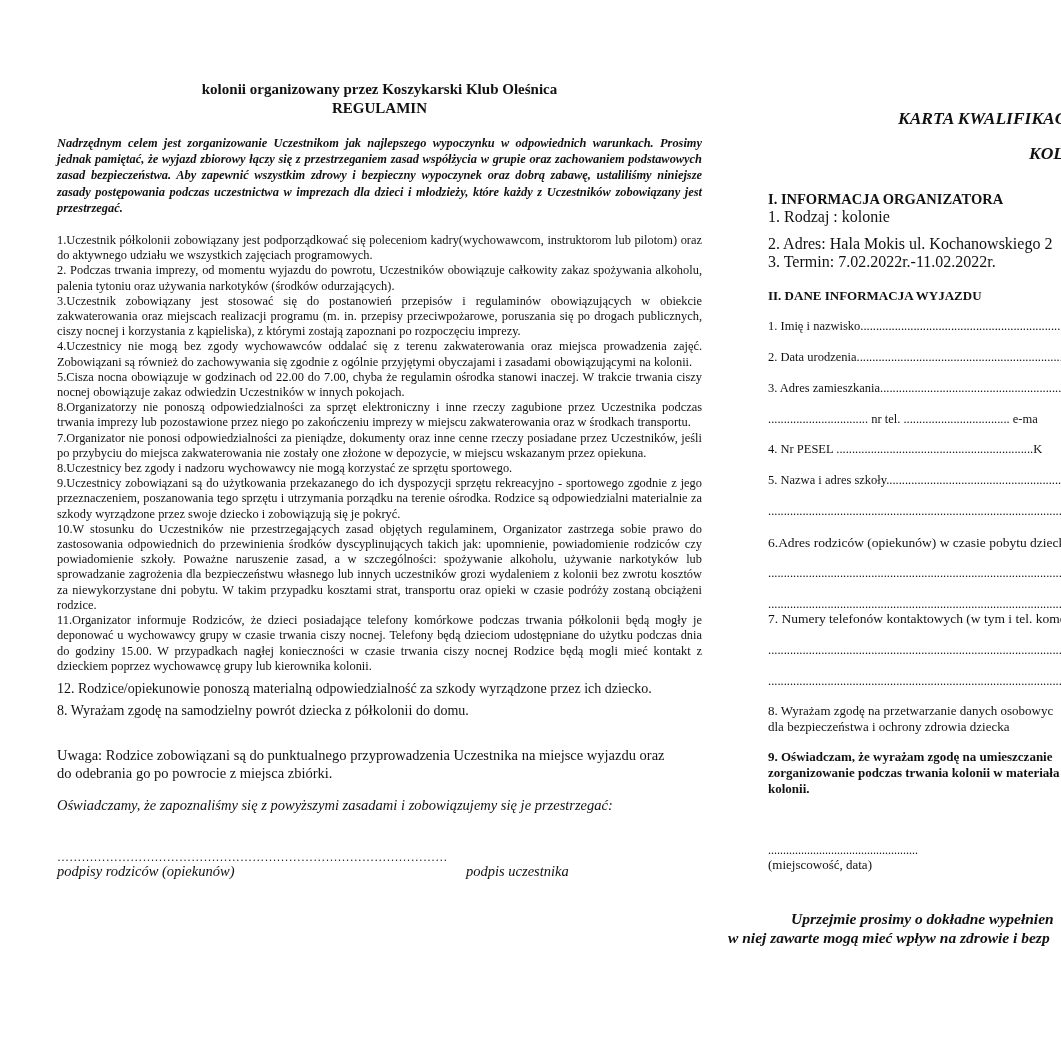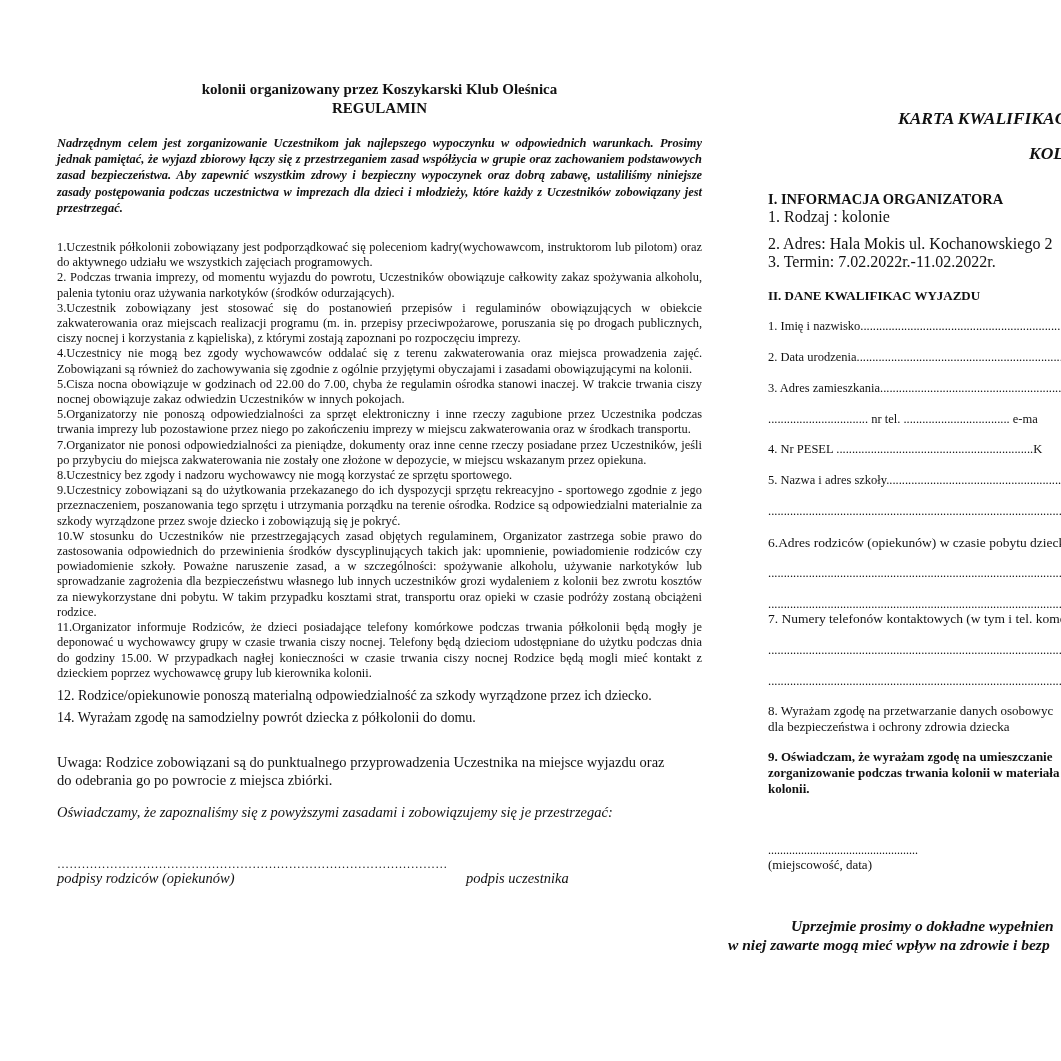--- a/index.html
+++ b/index.html
@@ -6,21 +6,21 @@
   body { width:1061px; height:1061px; position:relative; overflow:hidden;
          font-family:"Liberation Serif", "DejaVu Serif", serif; color:#111; }
   .page { position:absolute; }
   .left-page { left:57px; top:80px; width:645px; }
   .right-page { left:768px; top:108px; width:400px; }
 
   .center { text-align:center; }
   .title-main { font-weight:bold; font-size:15px; line-height:19px; }
   .title-sub { font-weight:bold; font-size:15px; line-height:19px; }
   .intro { margin-top:17px; font-weight:bold; font-style:italic; font-size:12.4px; line-height:16.2px; text-align:justify; }
-  .rules { margin-top:24px; font-size:12.4px; line-height:15.2px; text-align:justify; }
+  .rules { margin-top:17px; font-size:12.4px; line-height:15.2px; text-align:justify; }
   .rule { margin:0; }
   .rule-big { font-size:14px; line-height:18px; margin-top:6px; }
   .rule-big2 { font-size:14px; line-height:18px; margin-top:4px; }
   .note { margin-top:26px; font-size:14.5px; line-height:18px; width:620px; }
   .declaration { margin-top:14px; font-style:italic; font-size:14.5px; line-height:18px; }
   .sig-dots { margin-top:38px; font-size:12px; line-height:10px; letter-spacing:0.2px; color:#222; white-space:nowrap; }
   .sig-labels { position:relative; font-style:italic; font-size:14.5px; line-height:18px; height:18px; }
   .sig-labels .l { position:absolute; left:0; top:0; }
   .sig-labels .r { position:absolute; left:409px; top:0; }
 
@@ -30,45 +30,45 @@
   .sec { position:absolute; left:0; font-weight:bold; white-space:nowrap; }
   .sec1 { top:83px; font-size:14.5px; }
   .sec2 { top:180px; font-size:13px; }
   .line { position:absolute; left:0; white-space:nowrap; }
   .org-item { font-size:16px;text-align:center; }
   .field { font-size:12.5px; }
   .field-big { font-size:13.5px; }
   .bold13 { font-size:13px; font-weight:bold; line-height:17px; white-space:nowrap; }
   .plain13 { font-size:13px; line-height:16px; white-space:nowrap; }
   .place-date { position:absolute; left:0; font-size:13px; line-height:17px; }
-  .closing { position:absolute; white-space:nowrap; font-weight:bold; font-style:italic; font-size:15.5px; line-height:20px;margin-top:7px; }
+  .closing { position:absolute; white-space:nowrap; font-weight:bold; font-style:italic; font-size:15.5px; line-height:20px; }
 </style>
 </head>
 <body>
 
 <div class="page left-page">
   <div class="center title-sub">kolonii organizowany przez Koszykarski Klub Oleśnica</div>
   <div class="center title-main">REGULAMIN</div>
 
   <div class="intro">Nadrzędnym celem  jest zorganizowanie Uczestnikom jak najlepszego wypoczynku w odpowiednich warunkach. Prosimy jednak pamiętać, że wyjazd zbiorowy łączy się z przestrzeganiem zasad współżycia w grupie oraz zachowaniem podstawowych zasad bezpieczeństwa.  Aby zapewnić wszystkim zdrowy  i bezpieczny wypoczynek oraz dobrą zabawę, ustaliliśmy niniejsze zasady postępowania podczas uczestnictwa w imprezach dla dzieci i młodzieży, które każdy z Uczestników zobowiązany jest przestrzegać.</div>
 
   <div class="rules">
     <p class="rule">1.Uczestnik półkolonii zobowiązany jest podporządkować się poleceniom kadry(wychowawcom, instruktorom lub pilotom) oraz do aktywnego udziału we wszystkich zajęciach programowych.</p>
     <p class="rule">2.  Podczas trwania imprezy, od momentu wyjazdu do powrotu, Uczestników obowiązuje całkowity zakaz spożywania alkoholu, palenia tytoniu oraz używania narkotyków (środków odurzających).</p>
     <p class="rule">3.Uczestnik zobowiązany jest stosować się do postanowień przepisów i regulaminów obowiązujących w obiekcie zakwaterowania oraz miejscach realizacji programu (m. in. przepisy przeciwpożarowe, poruszania się po drogach publicznych, ciszy nocnej i korzystania z kąpieliska),  z którymi zostają zapoznani po rozpoczęciu imprezy.</p>
     <p class="rule">4.Uczestnicy nie mogą bez zgody wychowawców oddalać się z terenu zakwaterowania oraz miejsca prowadzenia zajęć. Zobowiązani są również do zachowywania się zgodnie z ogólnie przyjętymi obyczajami i zasadami obowiązującymi na kolonii.</p>
     <p class="rule">5.Cisza nocna obowiązuje w godzinach od 22.00 do 7.00, chyba że regulamin ośrodka stanowi inaczej. W trakcie trwania ciszy nocnej obowiązuje zakaz odwiedzin  Uczestników w innych pokojach.</p>
-    <p class="rule">5.Organizatorzy nie ponoszą odpowiedzialności za sprzęt elektroniczny i inne rzeczy zagubione przez Uczestnika podczas trwania imprezy lub pozostawione przez niego po zakończeniu imprezy w miejscu zakwaterowania oraz w środkach transportu.</p>
+    <p class="rule">8.Organizatorzy nie ponoszą odpowiedzialności za sprzęt elektroniczny i inne rzeczy zagubione przez Uczestnika podczas trwania imprezy lub pozostawione przez niego po zakończeniu imprezy w miejscu zakwaterowania oraz w środkach transportu.</p>
     <p class="rule">7.Organizator nie ponosi odpowiedzialności za pieniądze, dokumenty oraz inne cenne rzeczy  posiadane przez Uczestników, jeśli po przybyciu do miejsca zakwaterowania nie zostały one złożone w depozycie, w miejscu wskazanym przez opiekuna.</p>
     <p class="rule">8.Uczestnicy bez zgody i nadzoru wychowawcy nie mogą korzystać ze sprzętu sportowego.</p>
     <p class="rule">9.Uczestnicy zobowiązani są do użytkowania przekazanego do ich dyspozycji sprzętu rekreacyjno - sportowego zgodnie z jego przeznaczeniem, poszanowania tego sprzętu i utrzymania porządku na terenie ośrodka. Rodzice są odpowiedzialni materialnie za szkody wyrządzone przez swoje dziecko  i zobowiązują się je pokryć.</p>
     <p class="rule">10.W stosunku do Uczestników nie przestrzegających zasad objętych regulaminem,  Organizator zastrzega sobie prawo do zastosowania odpowiednich do przewinienia środków dyscyplinujących takich jak: upomnienie, powiadomienie rodziców czy powiadomienie szkoły. Poważne naruszenie zasad, a w szczególności: spożywanie alkoholu, używanie narkotyków lub sprowadzanie zagrożenia dla bezpieczeństwu własnego lub innych uczestników grozi wydaleniem z kolonii bez zwrotu kosztów za niewykorzystane dni pobytu. W takim przypadku kosztami strat, transportu oraz opieki w czasie podróży zostaną obciążeni rodzice.</p>
     <p class="rule">11.Organizator informuje Rodziców, że dzieci posiadające telefony komórkowe podczas trwania półkolonii będą mogły je deponować u wychowawcy grupy w czasie trwania ciszy nocnej.  Telefony będą dzieciom udostępniane do użytku podczas dnia do godziny 15.00. W przypadkach nagłej konieczności w czasie trwania ciszy nocnej Rodzice będą mogli mieć kontakt  z dzieckiem poprzez wychowawcę grupy lub kierownika kolonii.</p>
     <p class="rule rule-big">12. Rodzice/opiekunowie ponoszą materialną odpowiedzialność za szkody wyrządzone przez ich dziecko.</p>
-    <p class="rule rule-big2">14. Wyrażam zgodę na samodzielny powrót dziecka z półkolonii do domu.</p>
+    <p class="rule rule-big2">8. Wyrażam zgodę na samodzielny powrót dziecka z półkolonii do domu.</p>
   </div>
 
   <div class="note">Uwaga: Rodzice zobowiązani są do punktualnego przyprowadzenia Uczestnika na miejsce wyjazdu oraz do odebrania go po powrocie z miejsca zbiórki.</div>
   <div class="declaration">Oświadczamy, że zapoznaliśmy się z powyższymi zasadami i zobowiązujemy się je przestrzegać:</div>
 
   <div class="sig-dots">……………………………………………………………………………………</div>
   <div class="sig-labels">
     <span class="l">podpisy rodziców (opiekunów)</span>
     <span class="r">podpis uczestnika</span>
   </div>
@@ -76,21 +76,21 @@
 
 <div class="page right-page">
   <div class="card-title">KARTA KWALIFIKAC</div>
   <div class="card-sub">KOL</div>
 
   <div class="sec sec1">I. INFORMACJA ORGANIZATORA</div>
   <div class="line org-item" style="top:100px;">1. Rodzaj : kolonie</div>
   <div class="line org-item" style="top:127px;">2. Adres: Hala Mokis  ul. Kochanowskiego 2</div>
   <div class="line org-item" style="top:145px;">3. Termin: 7.02.2022r.-11.02.2022r.</div>
 
-  <div class="sec sec2">II. DANE KWALIFIKAC WYJAZDU</div>
+  <div class="sec sec2">II. DANE INFORMACJA WYJAZDU</div>
 
   <div class="line field" style="top:211px;">1. Imię i nazwisko.........................................................................</div>
   <div class="line field" style="top:242px;">2. Data urodzenia..........................................................................</div>
   <div class="line field" style="top:273px;">3. Adres zamieszkania....................................................................</div>
   <div class="line field" style="top:304px;">................................ nr tel. .................................. e-ma</div>
   <div class="line field" style="top:334px;">4. Nr PESEL ...............................................................K</div>
   <div class="line field" style="top:365px;">5. Nazwa i adres szkoły..................................................................</div>
   <div class="line field" style="top:396px;">...........................................................................................................</div>
   <div class="line field-big" style="top:427px;">6.Adres rodziców (opiekunów) w czasie pobytu dzieck</div>
   <div class="line field" style="top:458px;">...........................................................................................................</div>

